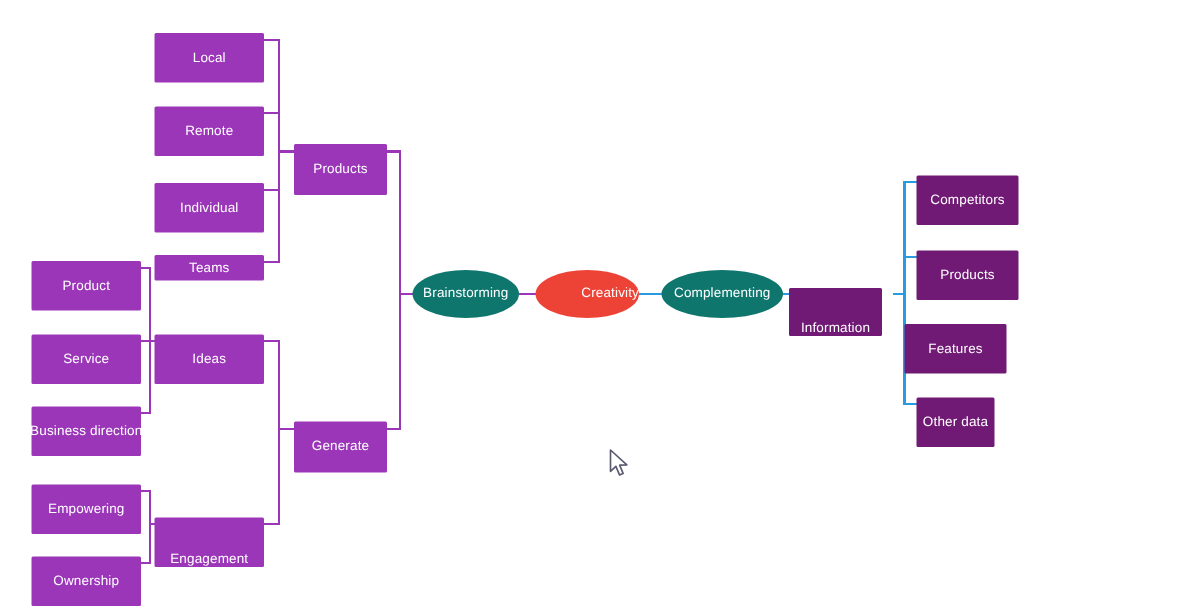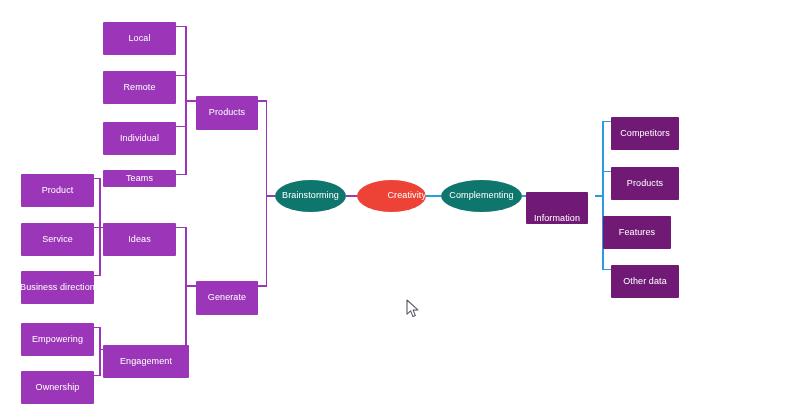--- a/index.html
+++ b/index.html
@@ -110,21 +110,21 @@
       </div>
       <div class="node rect purple" style="left: 103px; top: 211px; width: 73px; height: 33px;">
         <span>Ideas</span>
       </div>
       <div class="node rect purple" style="left: 21px; top: 311px; width: 73px; height: 33px;">
         <span>Empowering</span>
       </div>
       <div class="node rect purple" style="left: 21px; top: 359px; width: 73px; height: 33px;">
         <span>Ownership</span>
       </div>
-      <div class="node rect purple" style="left: 103px; top: 333px; width: 86px; height: 33px;">
+      <div class="node rect purple" style="left: 103px; top: 333px; width: 73px; height: 33px; align-items: flex-end;">
         <span>Engagement</span>
       </div>
       <div class="node rect purple" style="left: 196px; top: 269px; width: 62px; height: 34px;">
         <span>Generate</span>
       </div>
       <div class="node ellipse orange" style="left: 275px; top: 180px; width: 71px; height: 32px;">
         <span>Brainstorming</span>
       </div>
       <div class="node ellipse red" style="left: 357px; top: 180px; width: 69px; height: 32px;">
         <span>Creativity</span>
@@ -137,21 +137,21 @@
       </div>
       <div class="node rect blue" style="left: 611px; top: 105px; width: 68px; height: 33px;">
         <span>Competitors</span>
       </div>
       <div class="node rect blue" style="left: 611px; top: 155px; width: 68px; height: 33px;">
         <span>Products</span>
       </div>
       <div class="node rect blue" style="left: 603px; top: 204px; width: 68px; height: 33px;">
         <span>Features</span>
       </div>
-      <div class="node rect blue" style="left: 611px; top: 253px; width: 68px; height: 33px;">
+      <div class="node rect blue" style="left: 611px; top: 253px; width: 52px; height: 33px;">
         <span>Other data</span>
       </div>
     </div>
 
   <svg id="cursor" viewBox="0 0 14 20" xmlns="http://www.w3.org/2000/svg" style="left: 406px; top: 299px;">
     <path d="M1 1 L1 15.2 L4.6 11.9 L7.0 17.6 L9.4 16.6 L7.1 11.1 L11.9 10.9 Z" fill="#ffffff" stroke="#5a5a6e" stroke-width="1.1" stroke-linejoin="round"></path>
   </svg>
 </div>
 
 </body></html>

